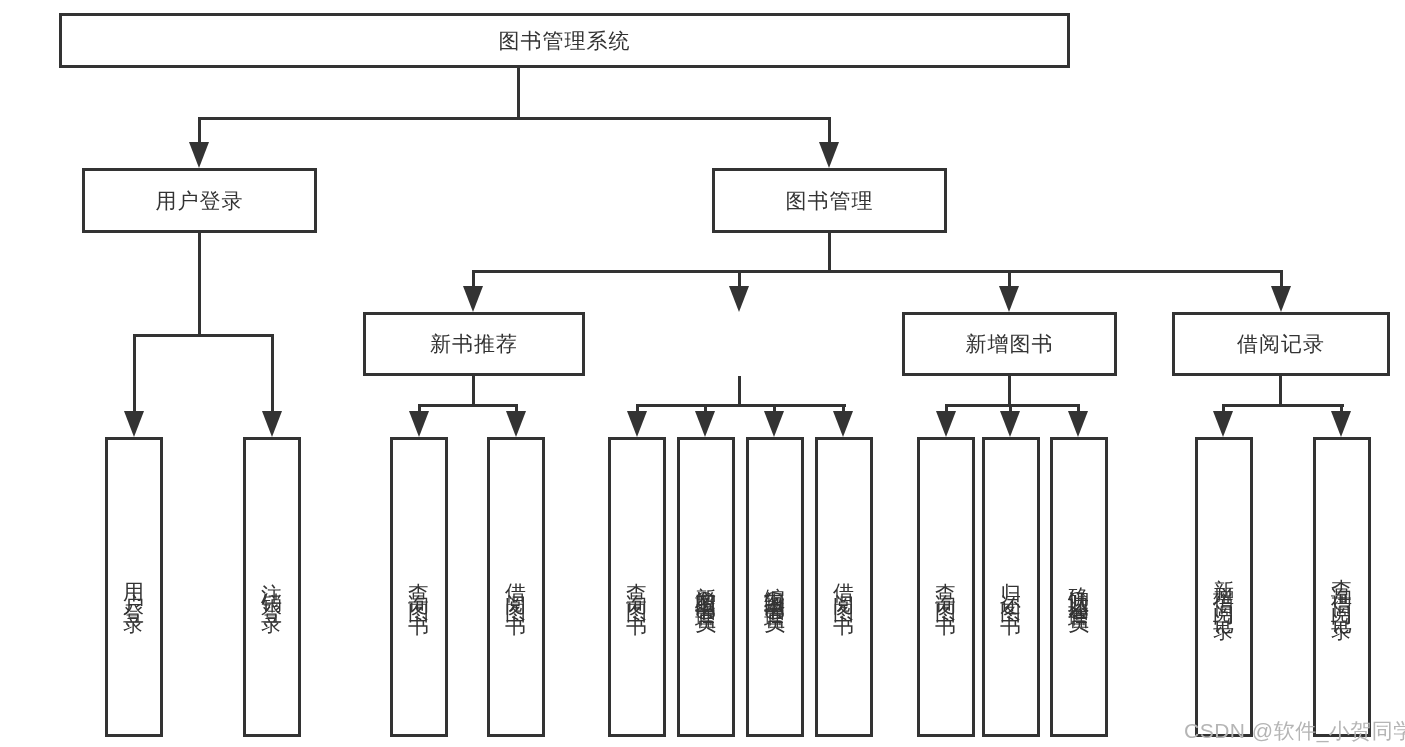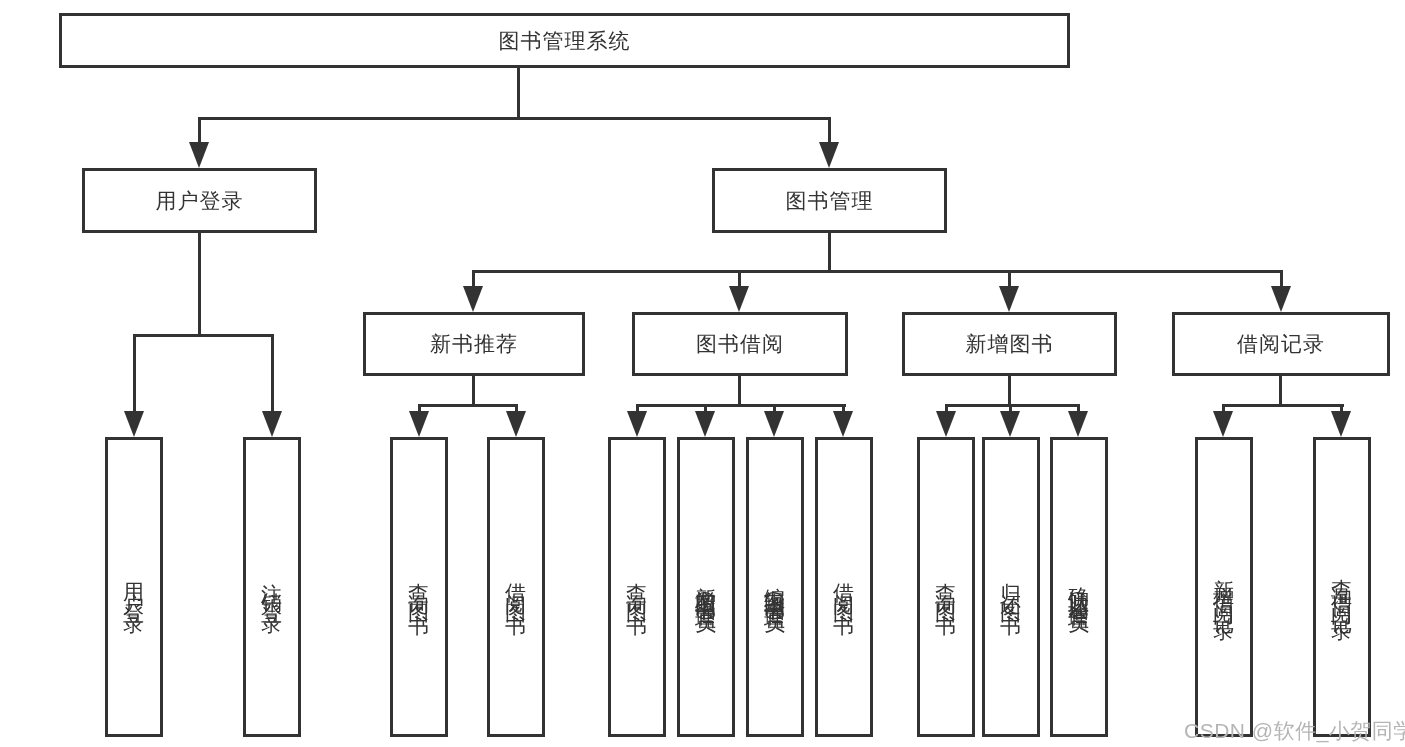--- a/index.html
+++ b/index.html
@@ -79,23 +79,20 @@
   <div class="hbox" style="left:82px; top:168px; width:235px; height:65px;">
     <span>用户登录</span>
   </div>
   <div class="hbox" style="left:712px; top:168px; width:235px; height:65px;">
     <span>图书管理</span>
   </div>
 
   <div class="hbox" style="left:363px; top:312px; width:222px; height:64px;">
     <span>新书推荐</span>
   </div>
-  <div class="hbox" style="left:632px; top:312px; width:216px; height:64px;">
-    <span>图书借阅</span>
-  </div>
   <div class="hbox" style="left:902px; top:312px; width:215px; height:64px;">
     <span>新增图书</span>
   </div>
   <div class="hbox" style="left:1172px; top:312px; width:218px; height:64px;">
     <span>借阅记录</span>
   </div>
 
   <div class="vbox" style="left:105px;">
     <span class="vtext ls4">用户登录</span>
   </div>

